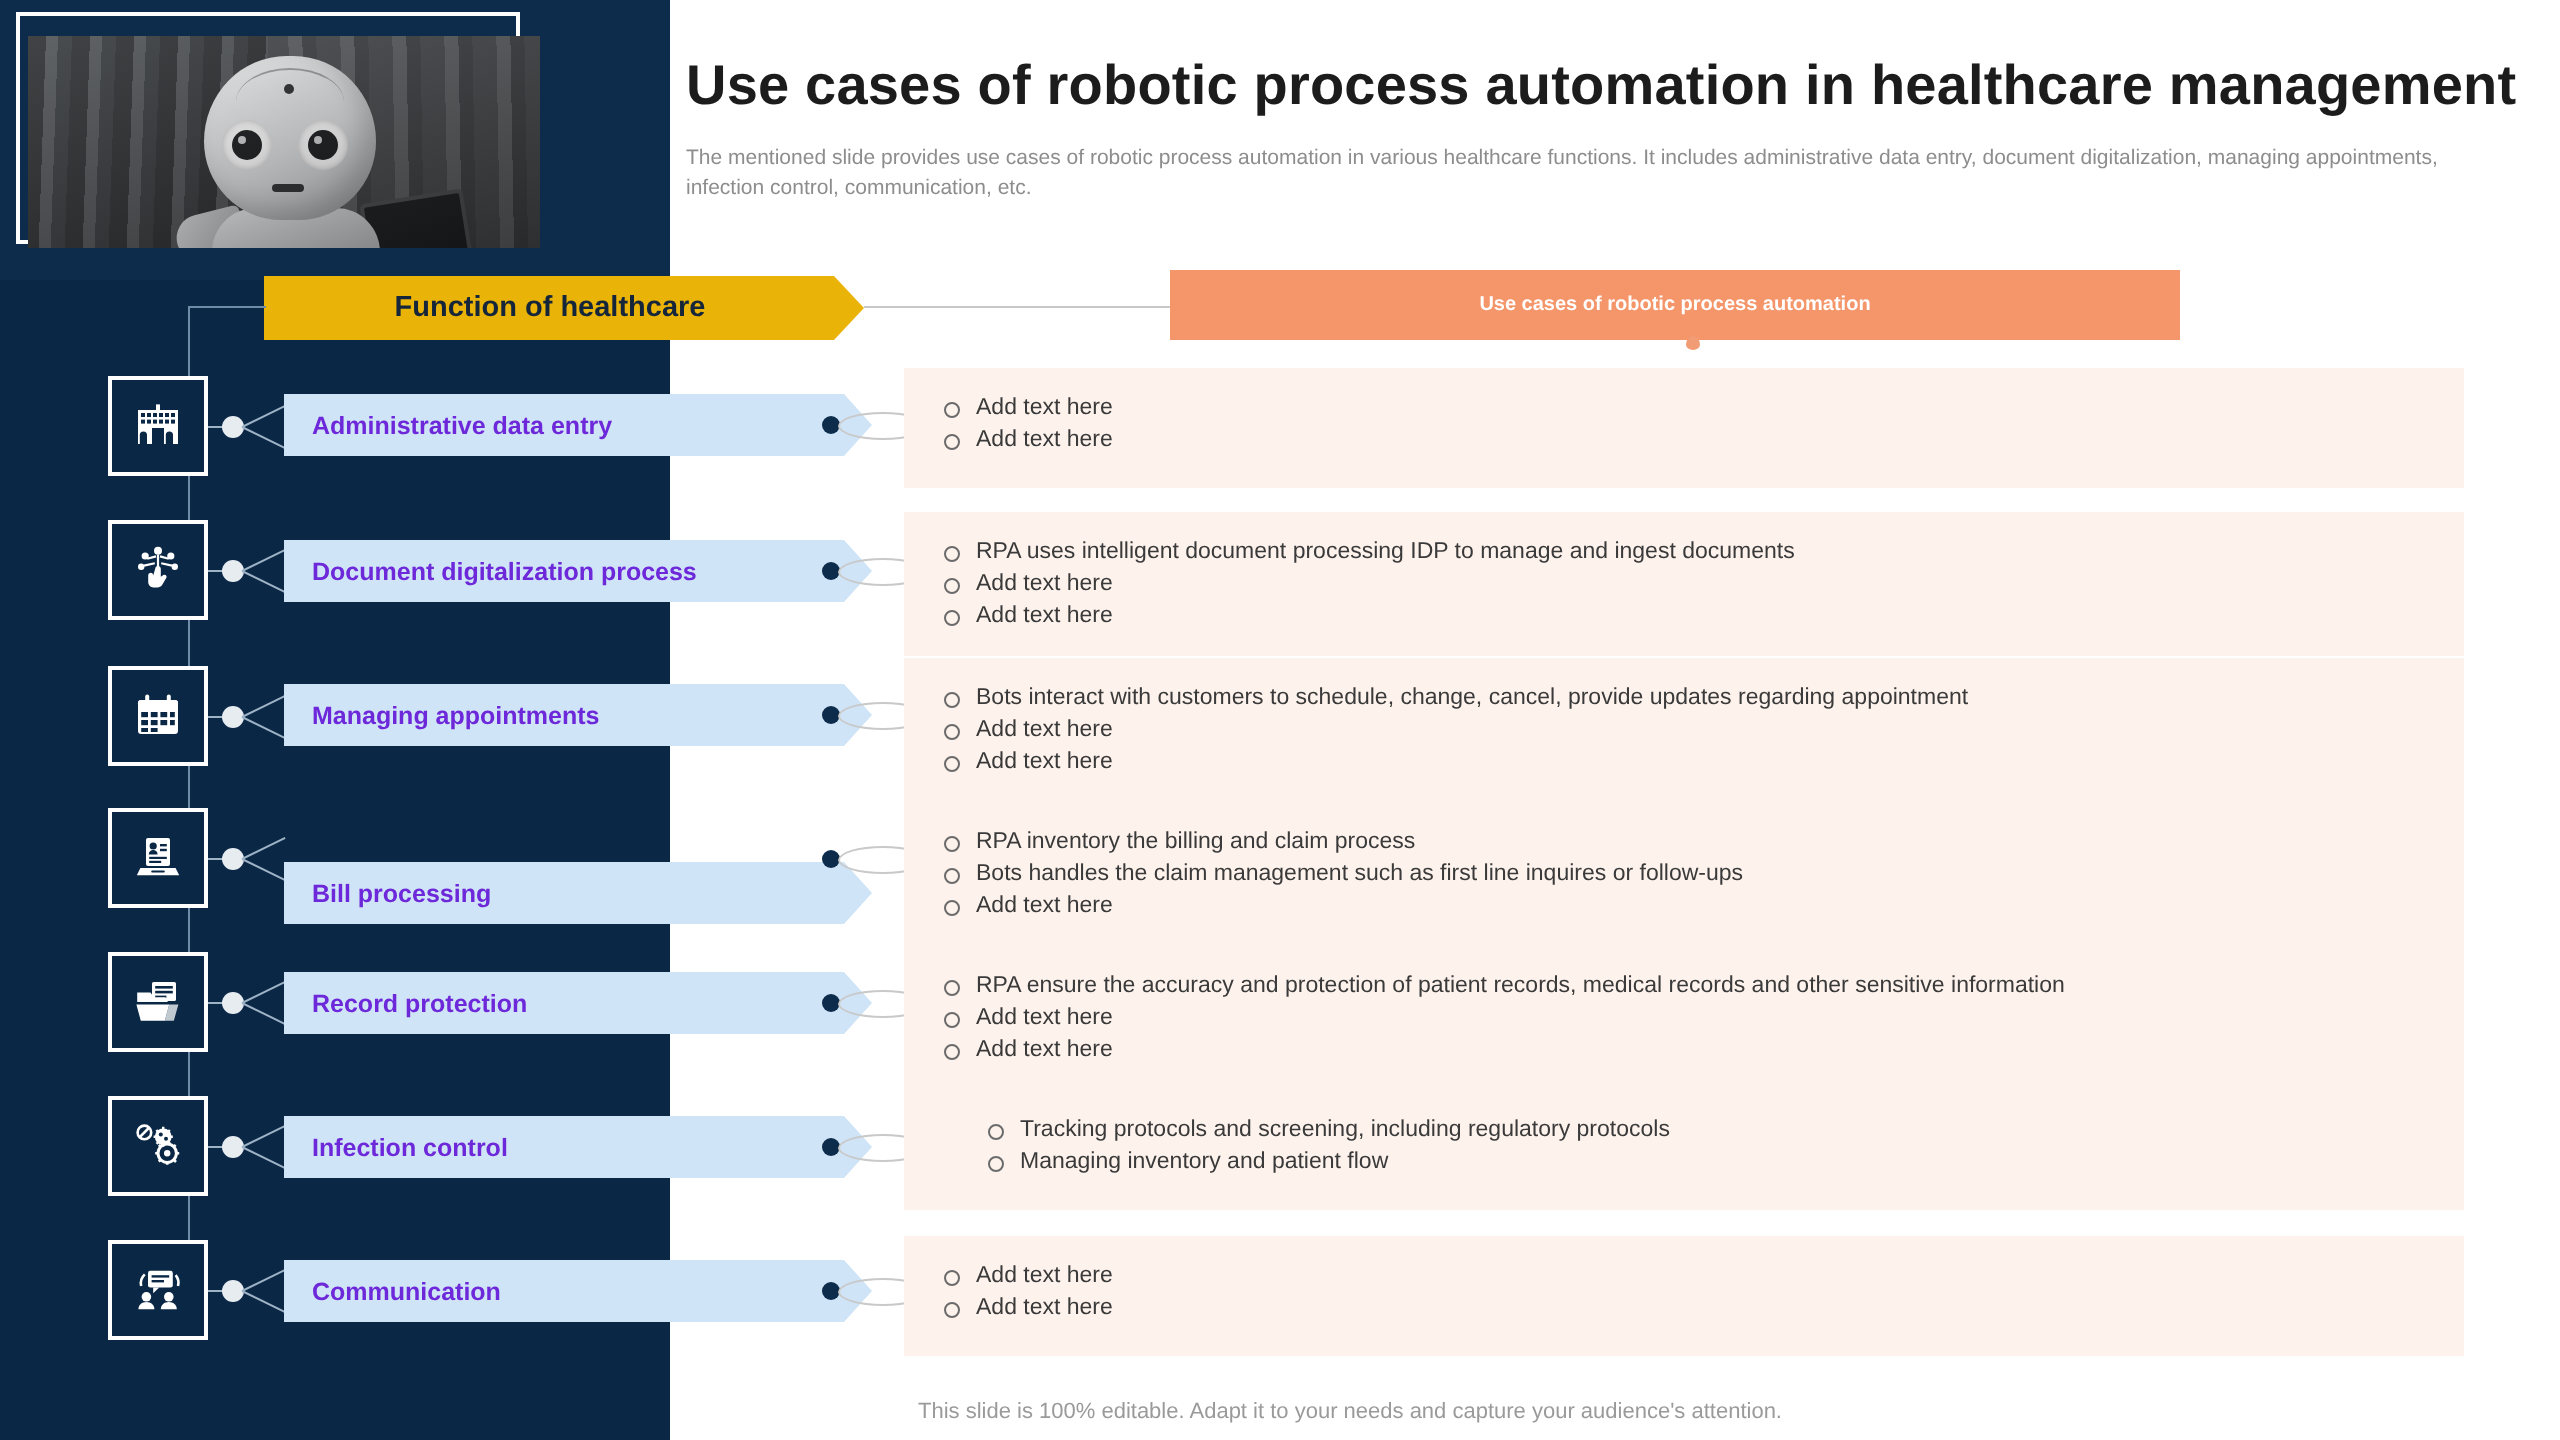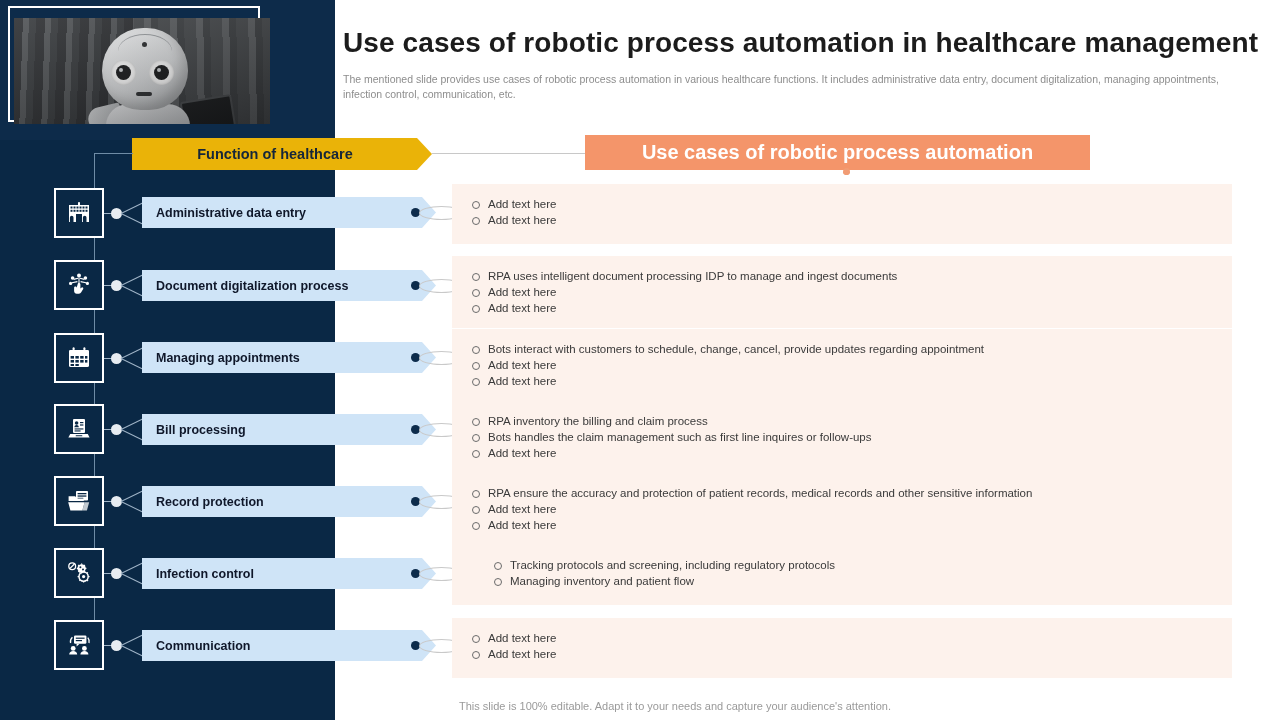--- a/index.html
+++ b/index.html
@@ -115,21 +115,21 @@
     clip-path:polygon(0 0,285px 0,300px 16px,285px 32px,0 32px);
     display:flex;align-items:center;justify-content:center;
     padding-right:14px;box-sizing:border-box;
   }
   .hdr-left span{font-size:14.5px;font-weight:700;color:#15263a;}
   .hdr-right{
     position:absolute;left:585px;top:135px;width:505px;height:35px;
     background:#f4956a;
     display:flex;align-items:center;justify-content:center;
   }
-  .hdr-right span{font-size:20px;font-weight:700;color:#ffffff;}
+  .hdr-right span{font-size:10px;font-weight:700;color:#ffffff;}
   .hdr-link{
     position:absolute;left:432px;top:153px;width:153px;height:1px;
     background:#c8c8c8;
   }
   .hdr-drop{
     position:absolute;left:843px;top:168px;width:7px;height:7px;
     background:#f19c74;border-radius:50% 50% 50% 50%/60% 60% 40% 40%;
   }
 
   
@@ -165,21 +165,21 @@
   .fork-a{transform:rotate(-26deg);}
   .fork-b{transform:rotate(26deg);}
 
   .pill{
     position:absolute;left:142px;width:294px;height:31px;
     background:#cfe4f7;
     clip-path:polygon(0 0,280px 0,294px 15.5px,280px 31px,0 31px);
     display:flex;align-items:center;
   }
   .pill span{
-    font-size:12.5px;font-weight:700;color:#0f172a;padding-left:14px;
+    font-size:12.5px;font-weight:700;color:#6d28d9;padding-left:14px;
   }
   .pill-dot{
     position:absolute;left:411px;width:9px;height:9px;
     background:#0d2c4c;border-radius:50%;
   }
   .lens{
     position:absolute;left:419px;width:45px;height:14px;
     border:1px solid #c9c9c9;border-radius:50%;
     background:transparent;box-sizing:border-box;
   }
@@ -379,21 +379,21 @@
               <rect x="8.6" y="14.4" width="6" height="1.1" fill="#0a2845"></rect>
               <path d="M4.2 18h17.6l1.8 3.6H2.4z" fill="#fff"></path>
               <rect x="9.6" y="19.2" width="6.8" height="1.1" rx=".5" fill="#0a2845"></rect>
             </svg>
           </span>
         </div>
         <div class="node-stem" style="top:429px"></div>
         <div class="node-dot" style="top:424px"></div>
         <div class="fork-a" style="top:429px"></div>
         <div class="fork-b" style="top:429px"></div>
-        <div class="pill" style="top:414px">
+        <div class="pill" style="top:431px">
           <span>Bill processing</span>
         </div>
         <div class="pill-dot" style="top:425px"></div>
         <div class="lens" style="top:423px"></div>
         <div class="lens-dot" style="top:426px"></div>
         <div class="panel" style="top:401px;min-height:60px">
           <ul>
             <li>RPA inventory the billing and claim process</li>
             <li>Bots handles the claim management such as first line inquires or follow-ups</li>
             <li>Add text here</li>

